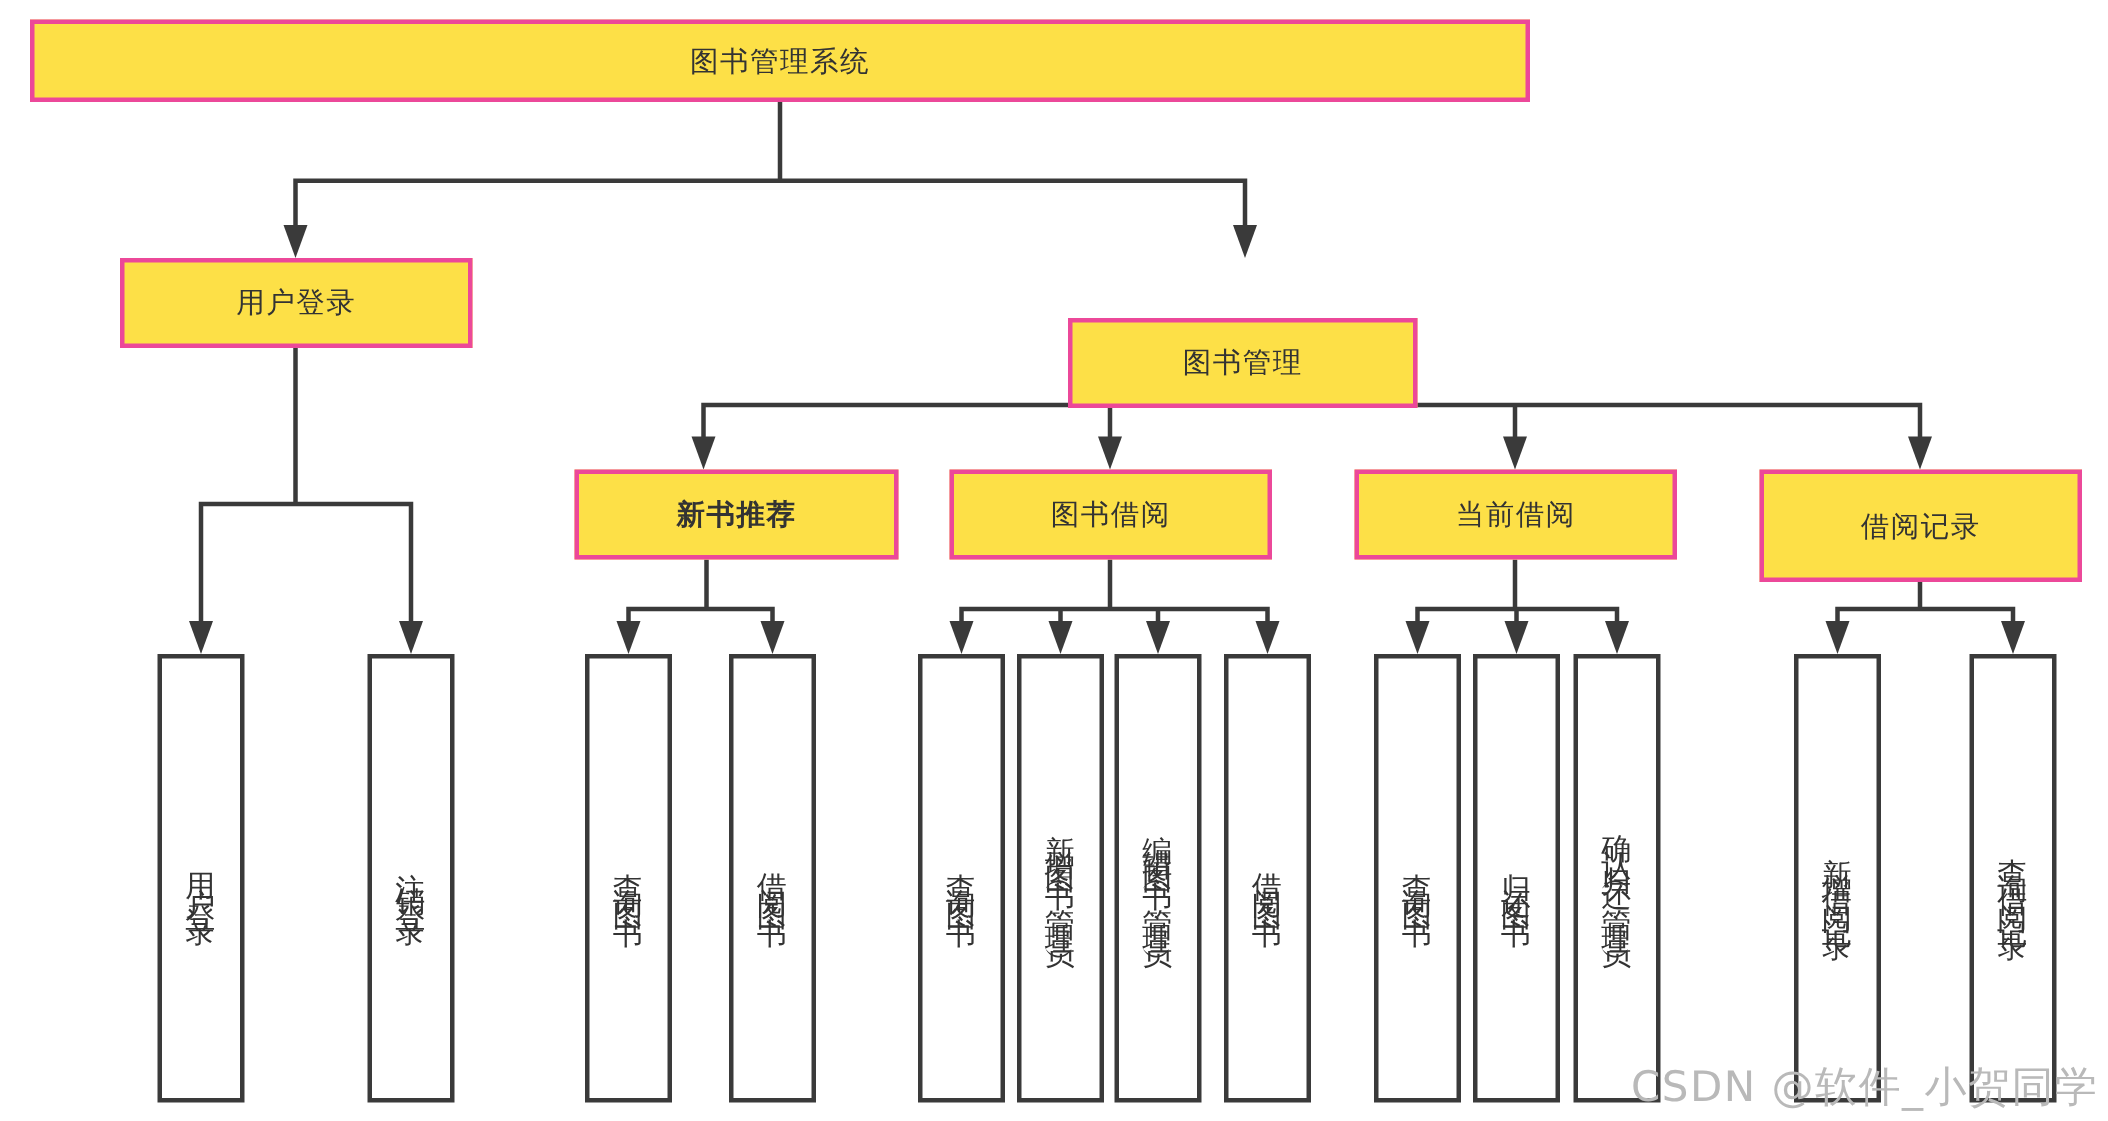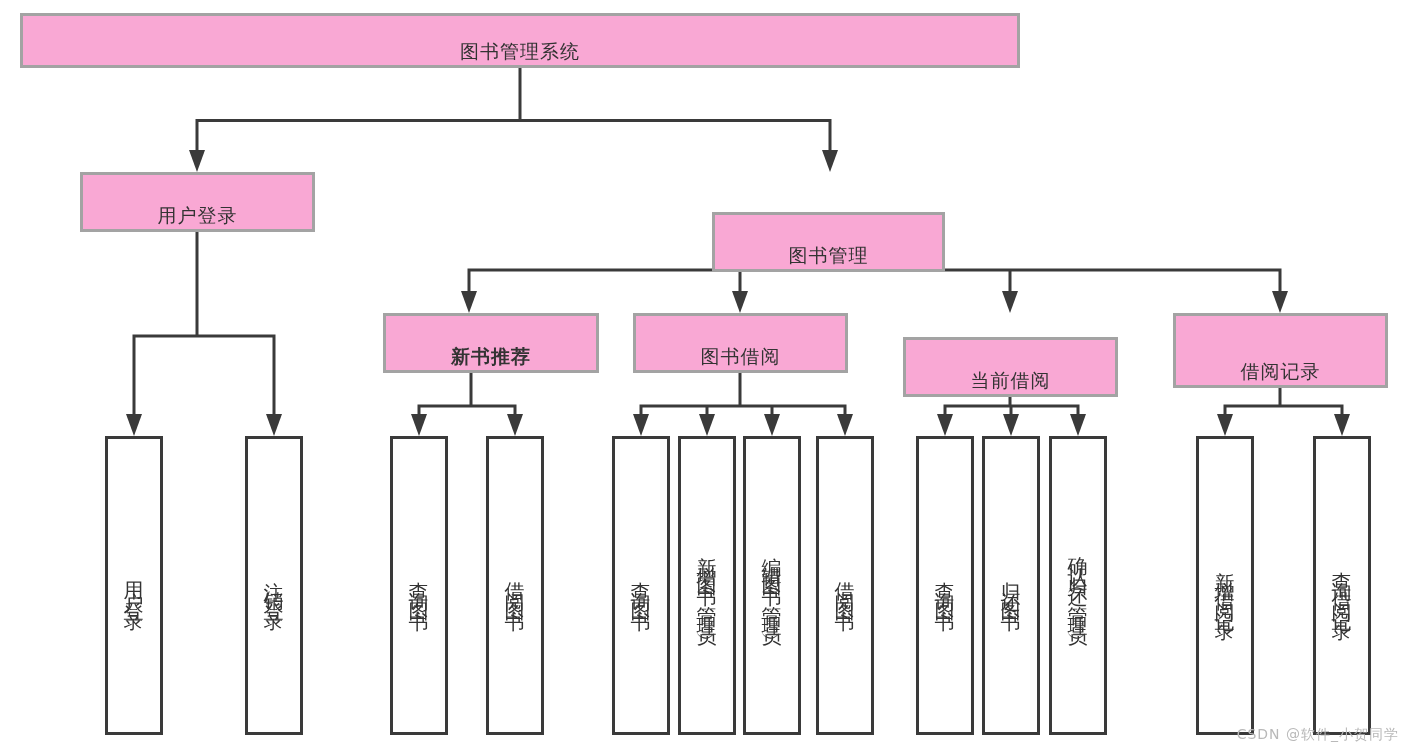--- a/index.html
+++ b/index.html
@@ -2,35 +2,35 @@
 <html><head>
 <meta charset="utf-8">
 <style>
   html,body{margin:0;padding:0;background:#ffffff;}
   .canvas{
     position:relative;width:1405px;height:747px;background:#ffffff;
     font-family:"DejaVu Sans","Liberation Sans",sans-serif;overflow:hidden;
   }
   .connectors{position:absolute;left:0;top:0;width:1405px;height:747px;}
   .hbox{
-    position:absolute;box-sizing:border-box;border:3px solid #a3a3a3;background:#f9a8d4;
-    display:flex;align-items:flex-end;justify-content:center;
+    position:absolute;box-sizing:border-box;border:3px solid #ec4899;background:#fde047;
+    display:flex;align-items:center;justify-content:center;
     font-size:19px;color:#333333;letter-spacing:1px;white-space:nowrap;
   }
   .leaf{
     position:absolute;box-sizing:border-box;border:3px solid #3a3a3a;background:#ffffff;
     width:58px;height:299px;top:436px;
     display:flex;align-items:center;justify-content:center;
   }
   .leaf span{
     writing-mode:vertical-rl;text-orientation:mixed;
     font-size:20px;letter-spacing:10px;line-height:1.1;color:#333333;
   }
   .watermark{
-    position:absolute;right:6px;bottom:3px;font-size:14px;color:#b9b9b9;
+    position:absolute;right:6px;bottom:3px;font-size:28px;color:#b9b9b9;
     letter-spacing:1px;z-index:5;
   }
   svg .ln{stroke:#3a3a3a;stroke-width:3;fill:none;}
   svg .ah{fill:#3a3a3a;stroke:none;}
 </style>
 </head>
 <body>
 
 <div class="canvas">
 
@@ -80,21 +80,21 @@
   <div class="hbox" style="left:712px;top:172px;width:233px;height:60px;margin-top:40px;">
     <span>图书管理</span>
   </div>
 
   <div class="hbox" style="left:383px;top:313px;width:216px;height:60px;font-weight:bold;">
     <span>新书推荐</span>
   </div>
   <div class="hbox" style="left:633px;top:313px;width:215px;height:60px;">
     <span>图书借阅</span>
   </div>
-  <div class="hbox" style="left:903px;top:313px;width:215px;height:60px;margin-top:24px;">
+  <div class="hbox" style="left:903px;top:313px;width:215px;height:60px;">
     <span>当前借阅</span>
   </div>
   <div class="hbox" style="left:1173px;top:313px;width:215px;height:75px;">
     <span>借阅记录</span>
   </div>
 
   <div class="leaf" style="left:105px;">
     <span>用户登录</span>
   </div>
   <div class="leaf" style="left:245px;">

